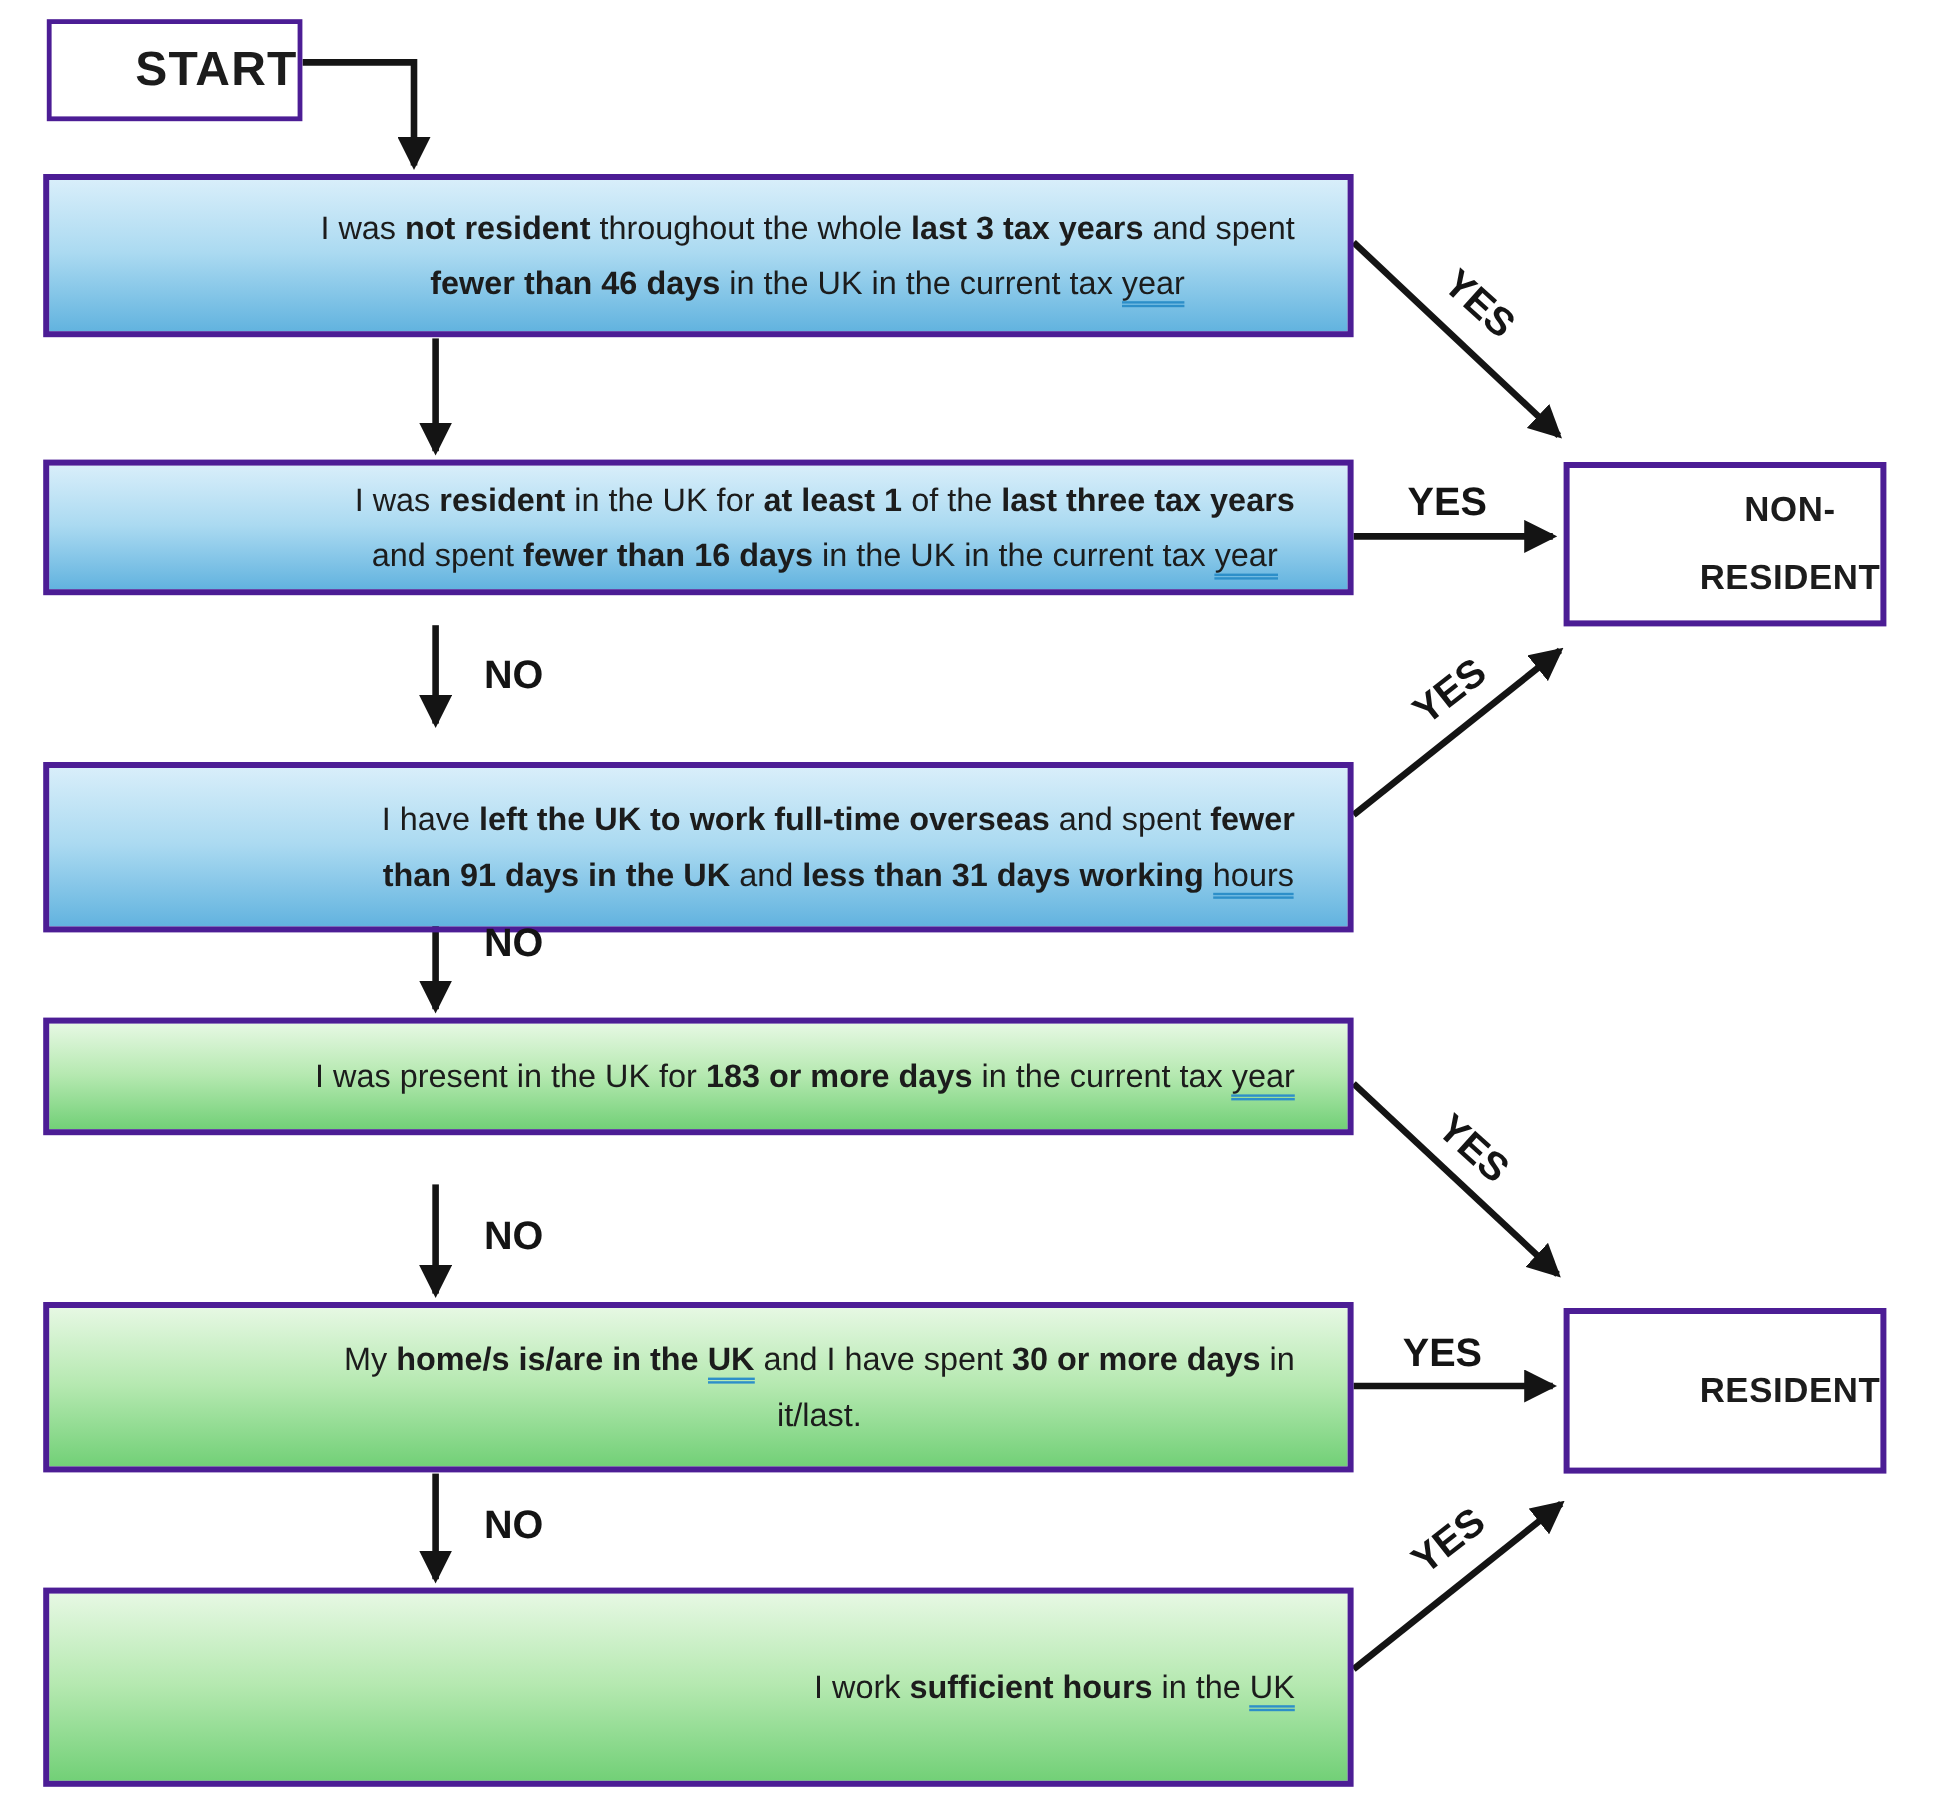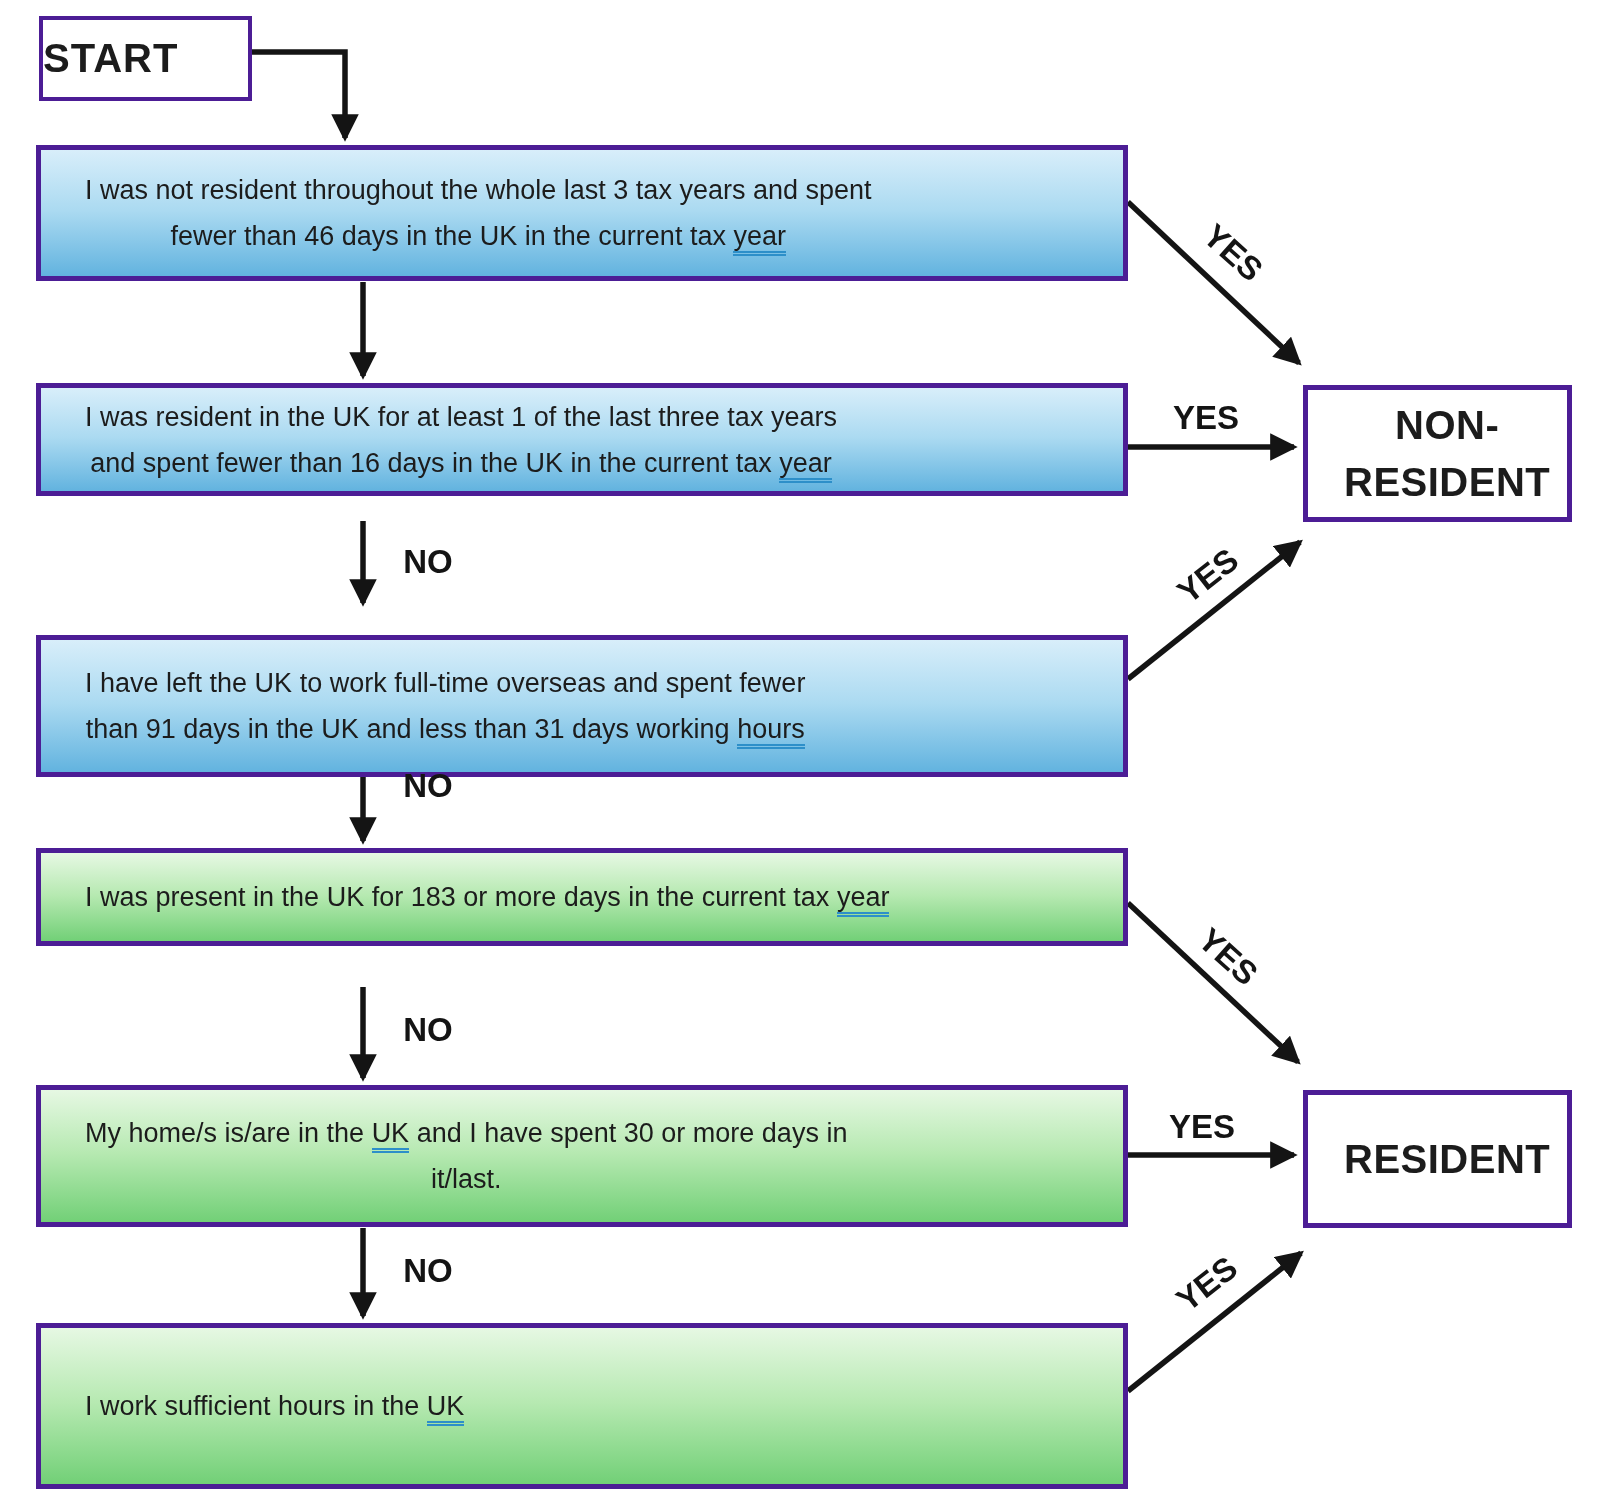--- a/index.html
+++ b/index.html
@@ -1,40 +1,40 @@
 <!DOCTYPE html>
 <html><head>
 <meta charset="utf-8">
 <style>
   html,body{margin:0;padding:0;background:#fff;}
   body{font-family:"Liberation Sans",sans-serif;}
   .canvas{position:relative;width:1618px;height:1495px;background:#fff;overflow:hidden;}
   svg.wires{position:absolute;left:0;top:0;z-index:1;}
   .box{position:absolute;box-sizing:border-box;border:5px solid #4c1d95;display:flex;
-       align-items:center;justify-content:flex-start;text-align:center;z-index:2;color:#1c1c1c;}
+       align-items:center;justify-content:flex-end;text-align:center;z-index:2;color:#1c1c1c;}
   .start{left:39px;top:16px;width:213px;height:85px;background:#fff;border-width:4px;
          font-weight:700;font-size:40px;letter-spacing:1px;}
   .decision{left:36px;width:1092px;font-size:27px;line-height:46px;padding:0 44px;}
   .blue{background:linear-gradient(180deg,#d8eefa 0%,#abdaf1 48%,#62b3df 100%);}
   .green{background:linear-gradient(180deg,#e6f8e3 0%,#b6e9b1 48%,#72d077 100%);}
   .d1{top:145px;height:136px;}
   .d2{top:383px;height:113px;}
   .d3{top:635px;height:142px;}
   .d4{top:848px;height:98px;}
   .d5{top:1085px;height:142px;}
   .d6{top:1323px;height:166px;}
-  .outcome{left:1303px;width:269px;background:#fff;font-weight:700;font-size:40px;
+  .outcome{left:1303px;width:269px;background:#fff;font-weight:700;font-size:29px;
            line-height:57px;letter-spacing:.5px;padding-left:36px;}
   .o-nonres{top:385px;height:137px;}
   .o-res{top:1090px;height:138px;}
   .lbl{position:absolute;font-weight:700;font-size:33px;color:#141414;z-index:3;
        transform:translate(-50%,-50%);white-space:nowrap;}
   .rot-cw{transform:translate(-50%,-50%) rotate(42deg);}
   .rot-ccw{transform:translate(-50%,-50%) rotate(-38deg);}
-  .txt .b{font-weight:400;}
+  .txt .b{font-weight:700;}
   .txt .u{border-bottom:5px double #2d8fc9;}
   .txt{margin:0;}
 </style>
 </head>
 <body>
 
 <div class="canvas">
 
   <svg class="wires" width="1618" height="1495" viewBox="0 0 1618 1495">
     <defs>

